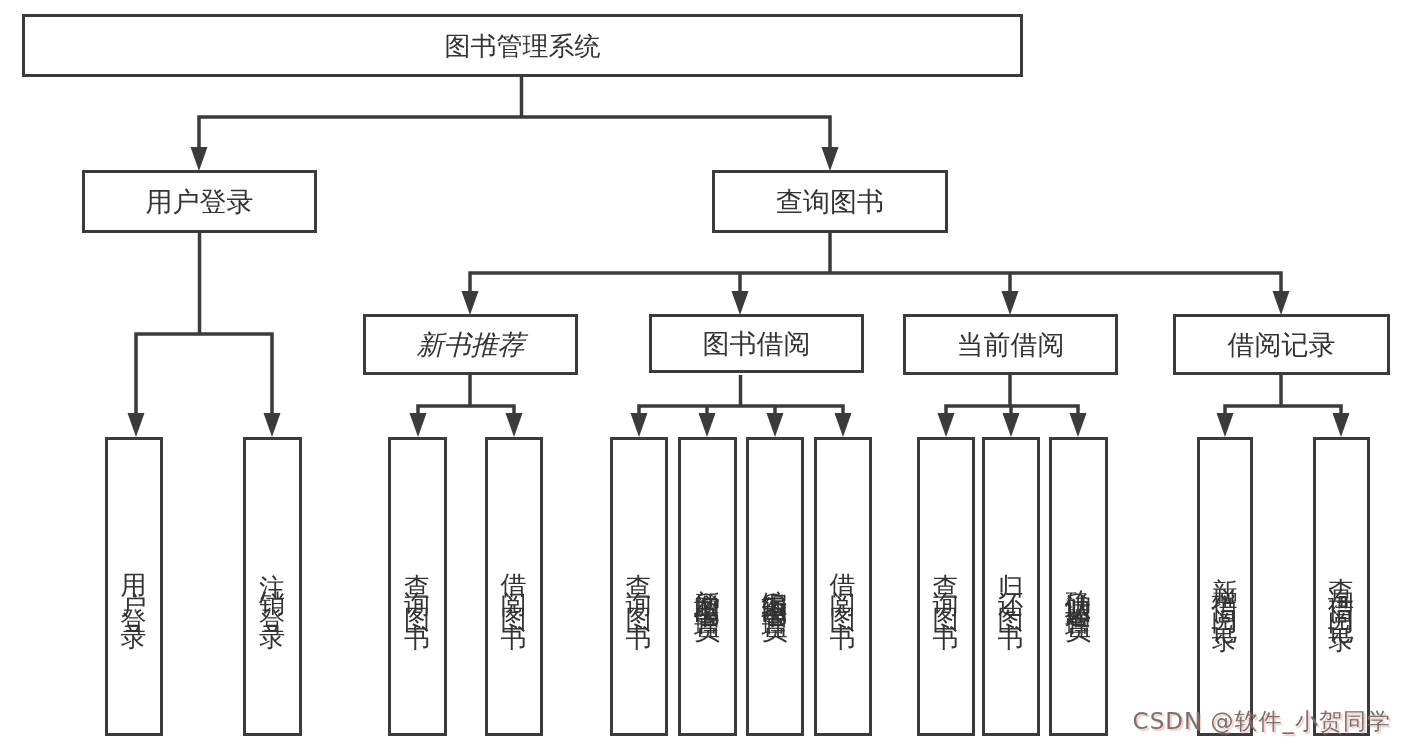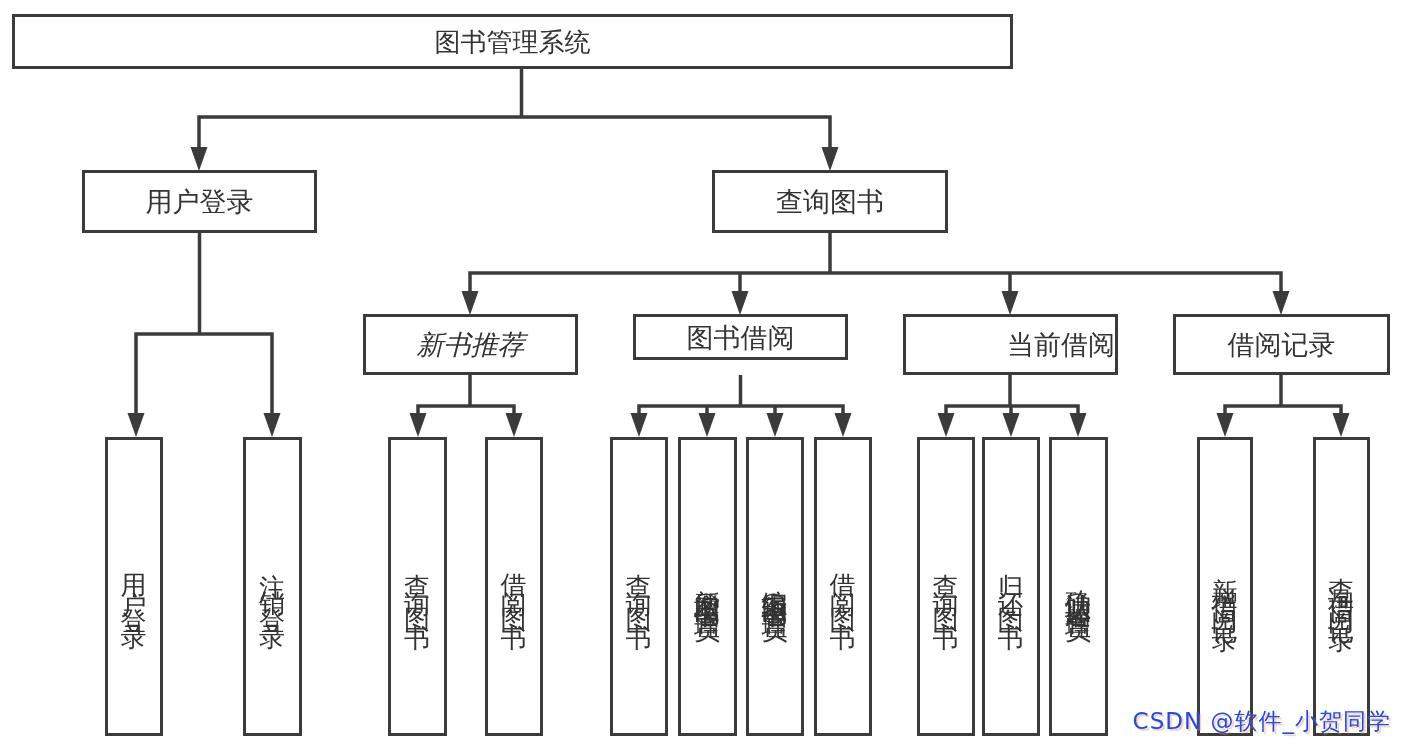--- a/index.html
+++ b/index.html
@@ -29,21 +29,21 @@
     font-size:26px;
     line-height:1;
     white-space:nowrap;
   }
   #watermark{
     position:absolute;
     right:14px;bottom:10px;
     z-index:5;
     font-size:23px;
     letter-spacing:1px;
-    color:#1d4ed8;
+    color:#737373;
     text-shadow:2px 2px 1px rgba(247,128,108,0.45);
     white-space:nowrap;
   }
 </style>
 </head>
 <body>
 
 <div id="stage">
 
   <svg id="connectors" width="1405" height="747" viewBox="0 0 1405 747">
@@ -112,38 +112,38 @@
 
       <polygon points="937.5,413 954.5,413 946,437"></polygon>
       <polygon points="1002.5,413 1019.5,413 1011,437"></polygon>
       <polygon points="1069.5,413 1086.5,413 1078,437"></polygon>
 
       <polygon points="1216.5,413 1233.5,413 1225,437"></polygon>
       <polygon points="1332.5,413 1349.5,413 1341,437"></polygon>
     </g>
   </svg>
 
-  <div class="node" style="left:12px;top:14px;width:1001px;height:55px;">
+  <div class="node" style="left:22px;top:14px;width:1001px;height:63px;">
     <span class="hlabel root-label">图书管理系统</span>
   </div>
 
   <div class="node" style="left:82px;top:170px;width:235px;height:63px;">
     <span class="hlabel">用户登录</span>
   </div>
   <div class="node" style="left:712px;top:170px;width:236px;height:63px;">
     <span class="hlabel">查询图书</span>
   </div>
 
   <div class="node" style="left:363px;top:314px;width:215px;height:61px;font-style:italic;">
     <span class="hlabel">新书推荐</span>
   </div>
-  <div class="node" style="left:633px;top:314px;width:215px;height:46px;">
+  <div class="node" style="left:649px;top:314px;width:215px;height:59px;">
     <span class="hlabel">图书借阅</span>
   </div>
-  <div class="node" style="left:903px;top:314px;width:215px;height:61px;justify-content:flex-end;">
+  <div class="node" style="left:903px;top:314px;width:215px;height:61px;">
     <span class="hlabel">当前借阅</span>
   </div>
   <div class="node" style="left:1173px;top:314px;width:217px;height:61px;">
     <span class="hlabel">借阅记录</span>
   </div>
 
   <div class="node leaf" style="left:105px;top:437px;width:58px;height:299px;">
     <span class="vtext" style="letter-spacing: 17px;">用户登录</span>
   </div>
   <div class="node leaf" style="left:243px;top:437px;width:59px;height:299px;">

